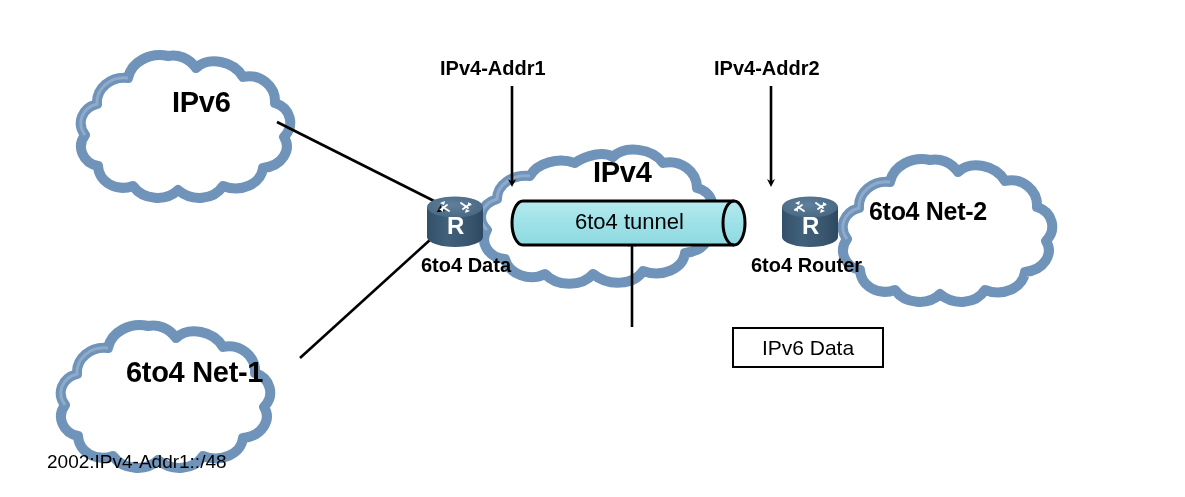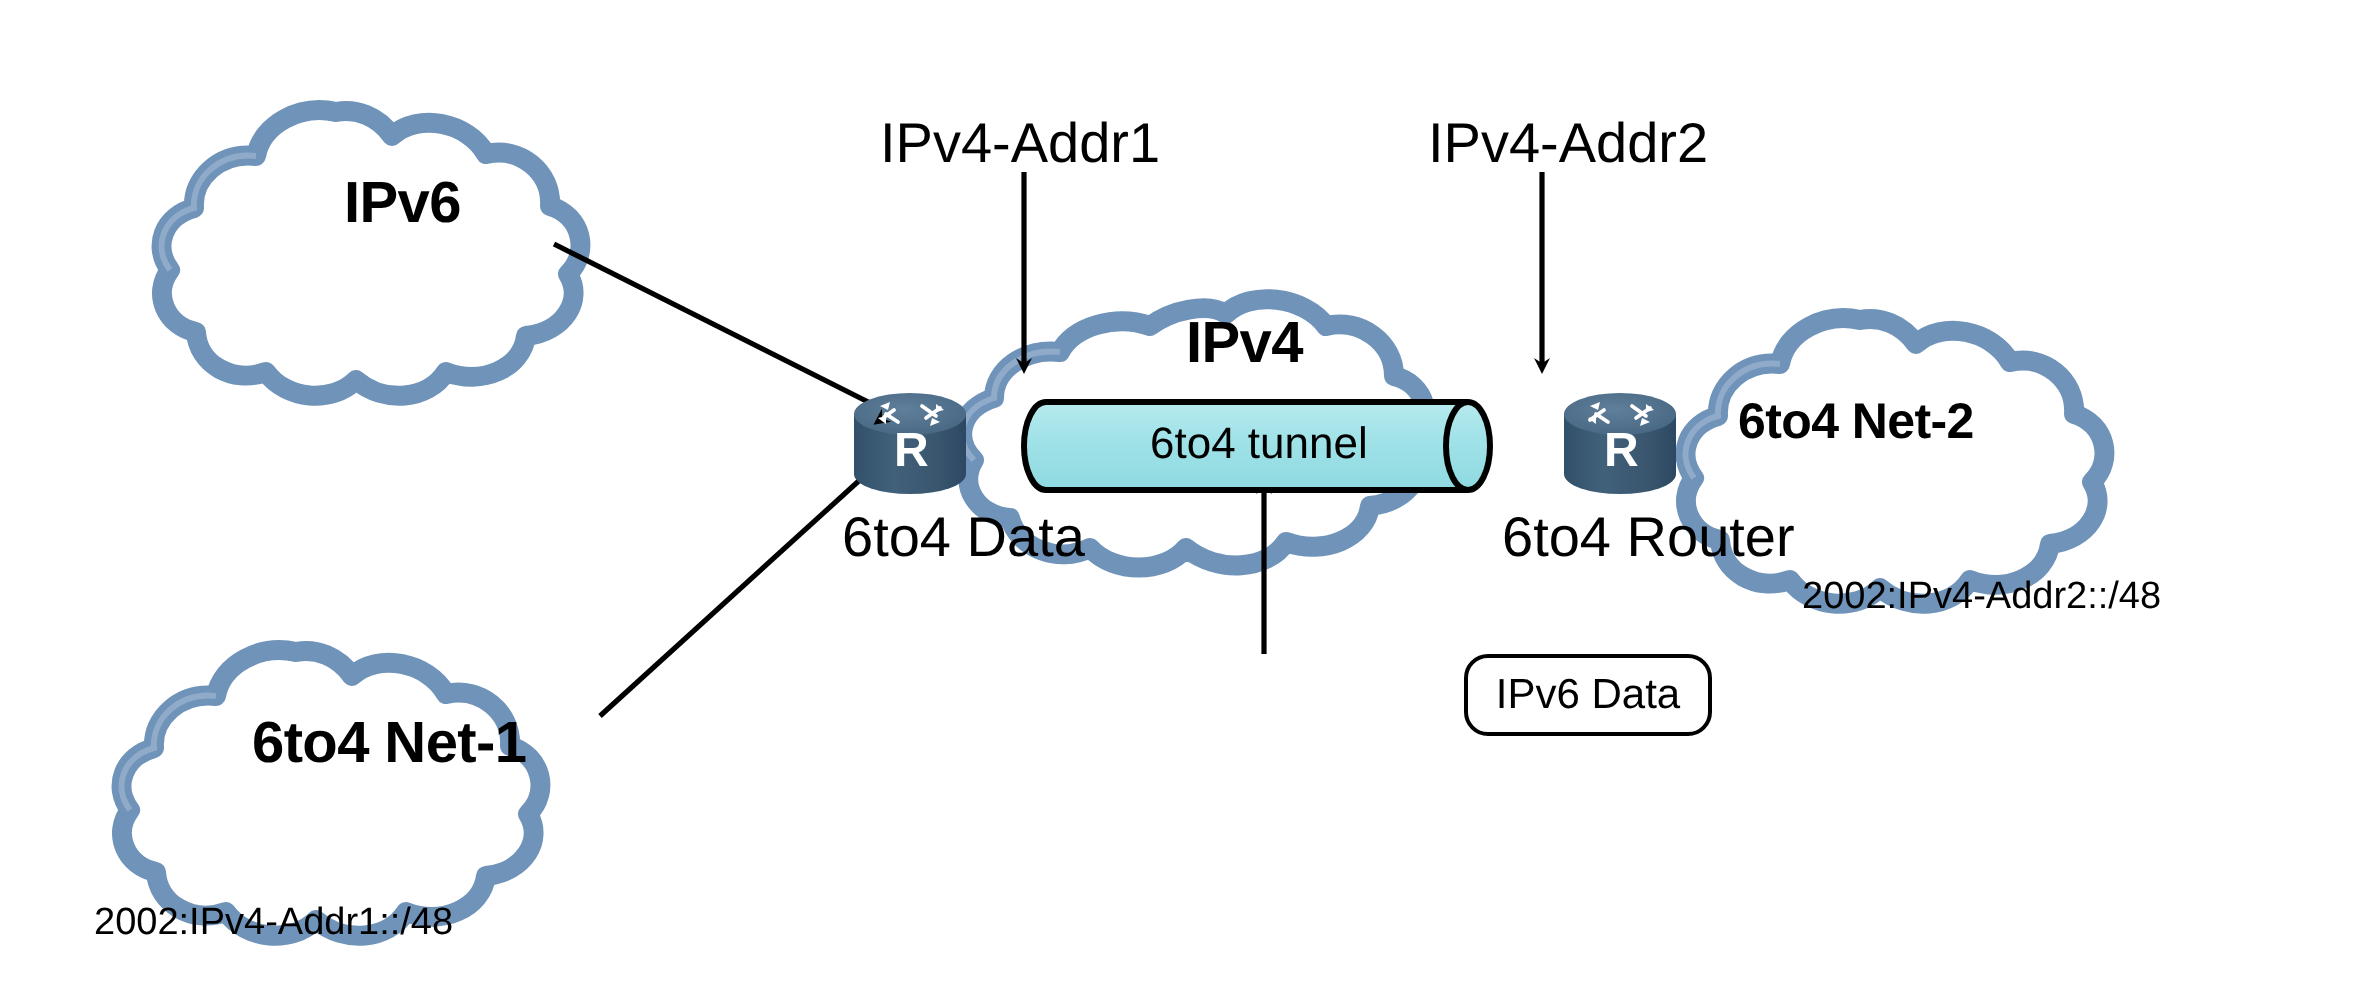--- a/index.html
+++ b/index.html
@@ -35,22 +35,22 @@
     font-size: 29px;
     font-weight: bold;
     letter-spacing: -0.3px;
   }
   .cloud-title-sm {
     font-size: 25px;
     font-weight: bold;
     letter-spacing: -0.3px;
   }
   .plain {
-    font-size: 28px;
-    font-weight: normal;
+    font-size: 20px;
+    font-weight: bold;
   }
   .tunnel-label {
     font-size: 22px;
     font-weight: normal;
   }
   .cell-label {
     font-size: 21px;
     font-weight: normal;
   }
   .addr-label {
@@ -240,21 +240,20 @@
   <span class="lbl plain" style="left:421px; top:255px;">6to4 Data</span>
 
   <span class="lbl plain" style="left:751px; top:255px;">6to4 Router</span>
 
   <span class="lbl plain" style="left:440px; top:58px;">IPv4-Addr1</span>
 
   <span class="lbl plain" style="left:714px; top:58px;">IPv4-Addr2</span>
 
   <span class="lbl addr-label" style="left:47px; top:452px;">2002:IPv4-Addr1::/48</span>
 
-  <span class="lbl addr-label" style="left:901px; top:289px;">2002:IPv4-Addr2::/48</span>
-
-
-
-  <div class="pkt-cell" style="left:732px; top:327px; width:124px; height:41px;border-radius:12px;">
+
+
+
+  <div class="pkt-cell" style="left:732px; top:327px; width:152px; height:41px;">
     <span class="cell-label">IPv6 Data</span>
   </div>
 
 </div>
 
 </body></html>

